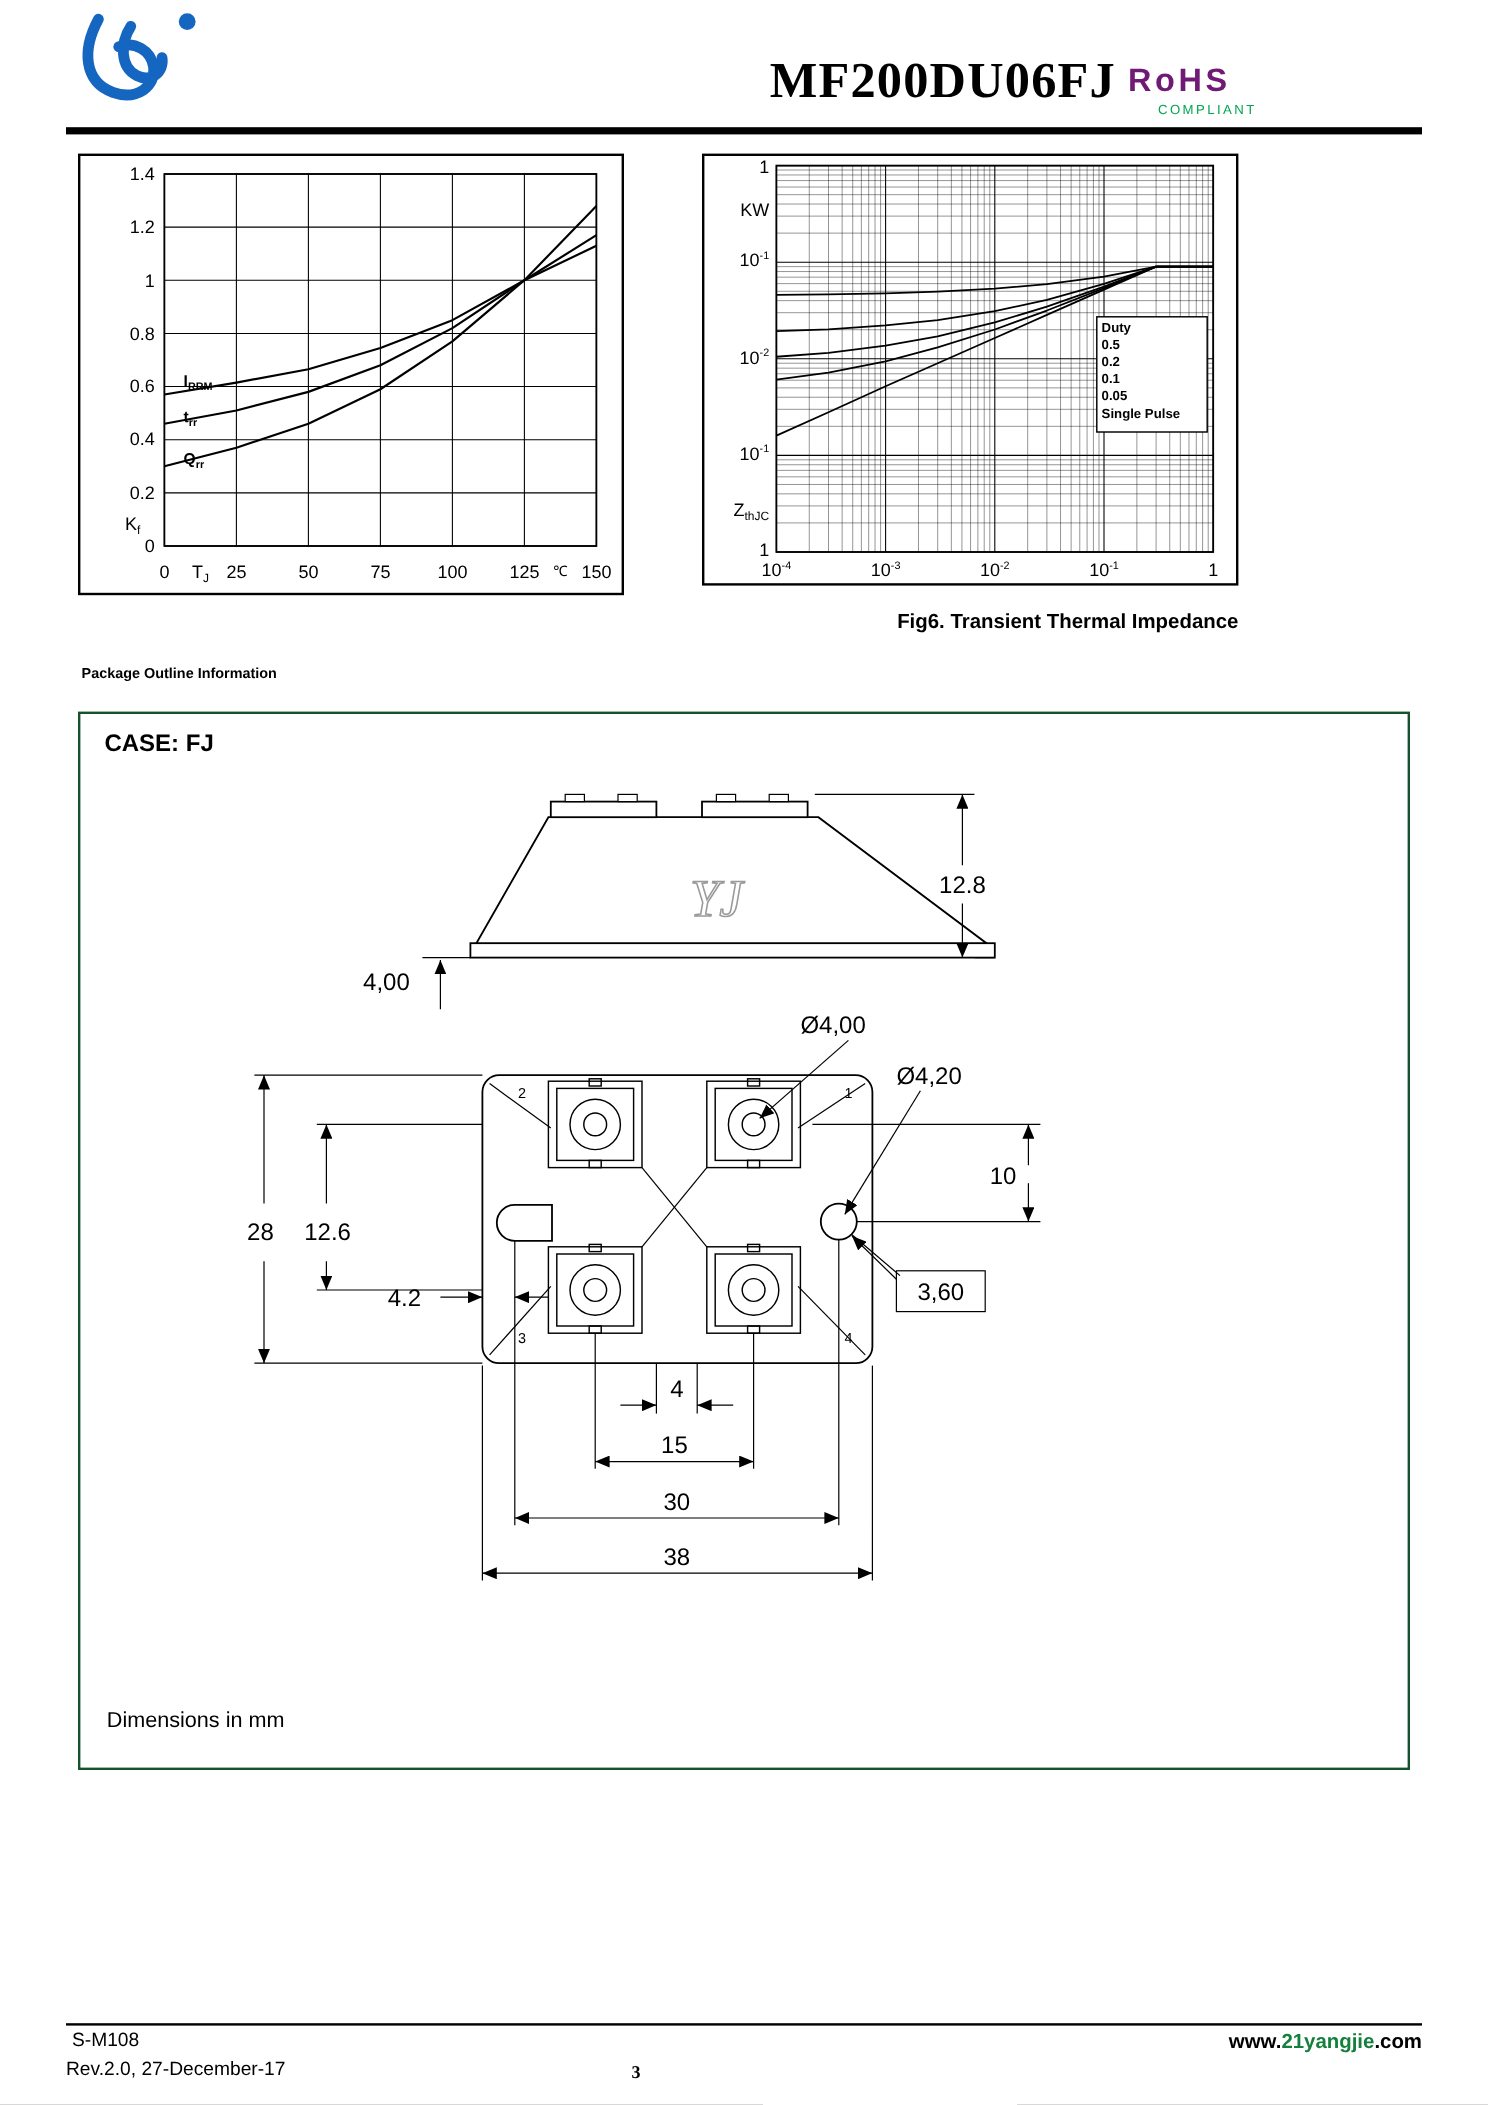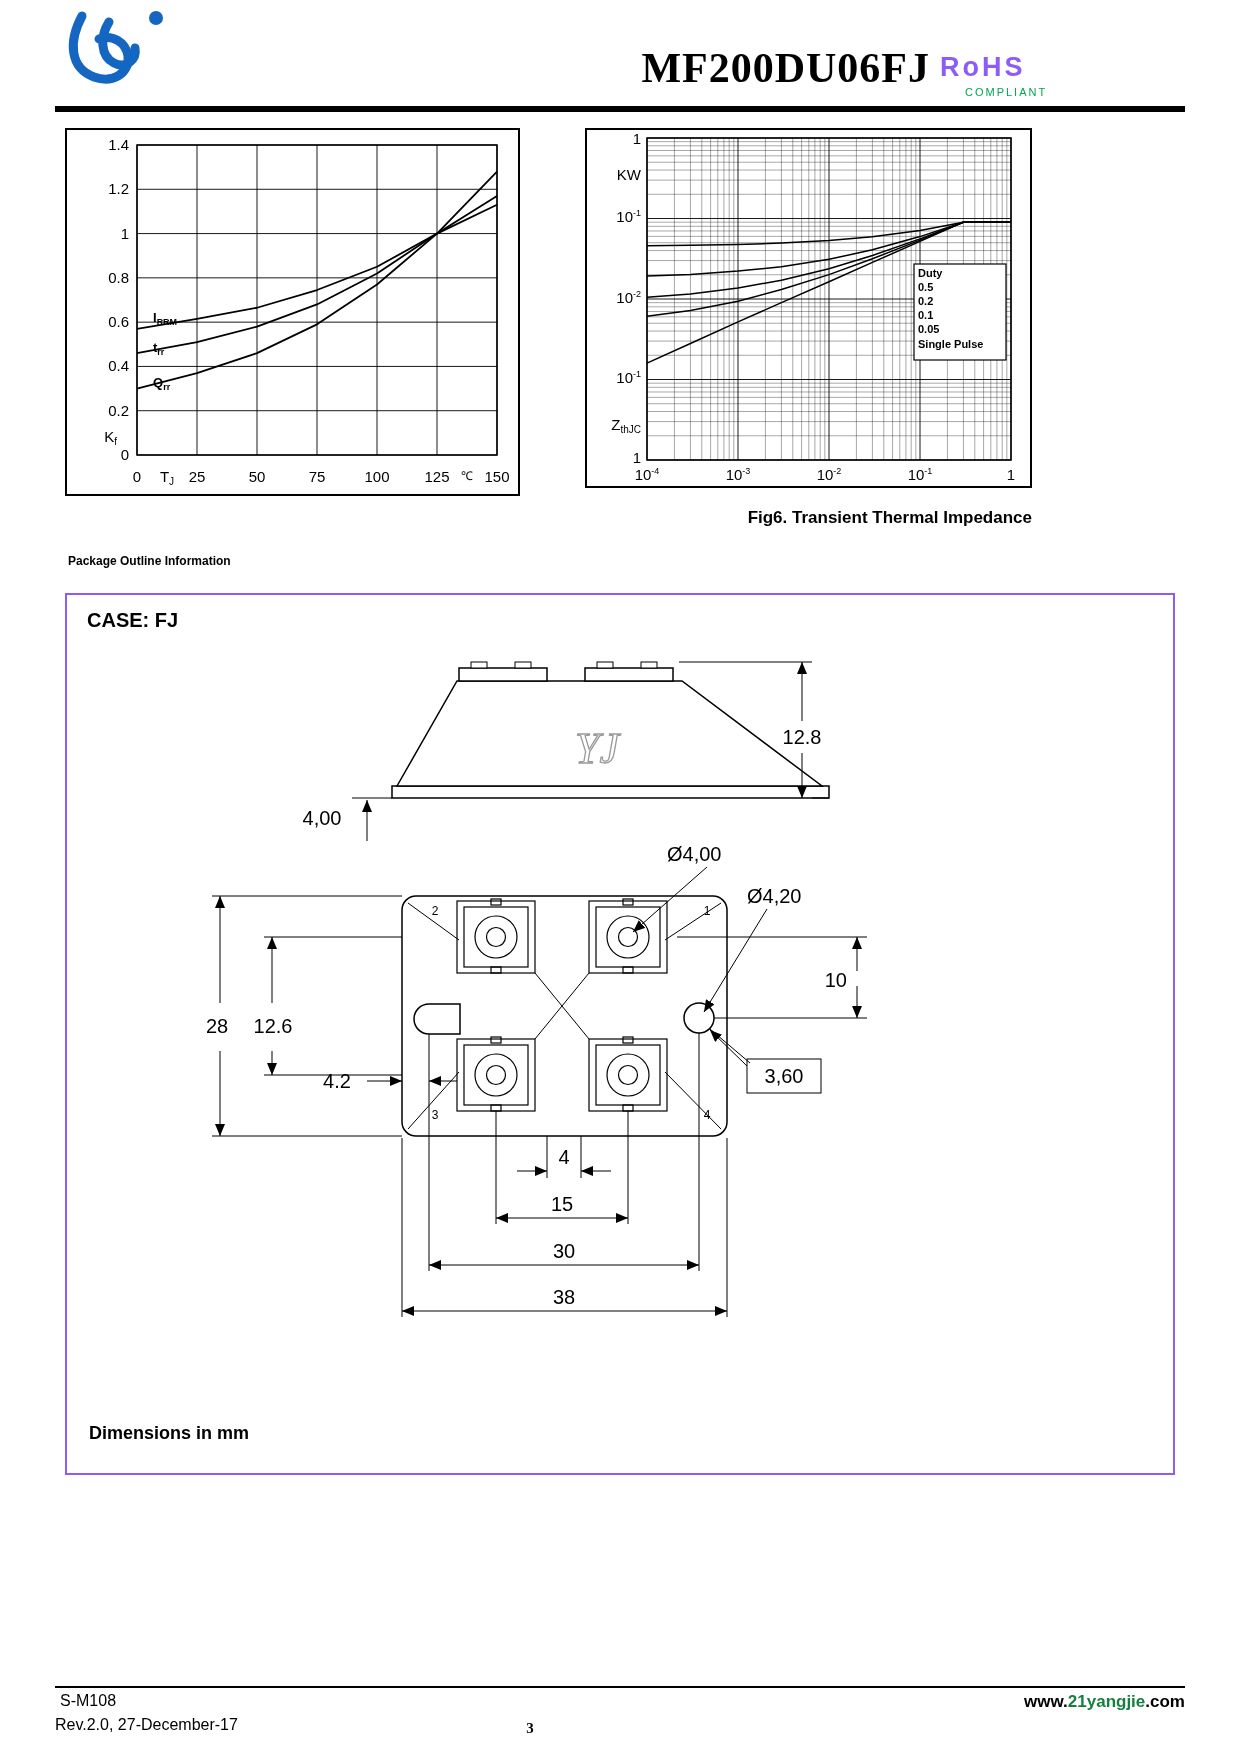--- a/index.html
+++ b/index.html
@@ -3,36 +3,36 @@
 <meta charset="utf-8">
 <style>
   *{box-sizing:border-box;margin:0;padding:0}
   html,body{background:#9a9a9a}
   .page{position:relative;width:1240px;height:1754px;margin:0 auto;background:#fff;
         font-family:"Liberation Sans",sans-serif;color:#000;overflow:hidden}
   
   .logo{position:absolute;left:52px;top:6px;width:118px;height:95px}
   .title{position:absolute;left:420px;top:44px;width:510px;text-align:right;
          font-family:"Liberation Serif",serif;font-weight:700;font-size:42px;letter-spacing:1px}
-  .rohs{position:absolute;left:940px;top:52px;color:#8b5cf6;font-size:27px;font-weight:700;letter-spacing:3px}
+  .rohs{position:absolute;left:940px;top:52px;color:#701a75;font-size:27px;font-weight:700;letter-spacing:3px}
   .compliant{position:absolute;left:965px;top:86px;color:#00a651;font-size:11px;letter-spacing:2px}
   .hdr-rule{position:absolute;left:55px;top:106px;width:1130px;height:6px;background:#000}
   
   .figbox{position:absolute;border:2px solid #000;background:#fff}
   .fig5box{left:65px;top:128px;width:455px;height:368px}
   .fig6box{left:585px;top:128px;width:447px;height:360px}
   .caption{position:absolute;font-weight:700;font-size:17px}
   .cap5{left:62px;top:510px;width:490px}
   .cap6{left:585px;top:508px;width:447px;text-align:right}
   .section-title{position:absolute;left:68px;top:554px;font-size:12px;font-weight:700}
   
-  .casebox{position:absolute;left:65px;top:593px;width:1110px;height:882px;border:2px solid #8b5cf6;background:#fff}
+  .casebox{position:absolute;left:65px;top:593px;width:1110px;height:882px;border:2px solid #14532d;background:#fff}
   .case-label{position:absolute;left:20px;top:14px;font-size:20px;font-weight:700}
   .pkg-svg{position:absolute;left:0;top:46px;width:1106px;height:790px}
-  .dims-note{position:absolute;left:22px;top:828px;font-size:18px;font-weight:700}
+  .dims-note{position:absolute;left:22px;top:828px;font-size:18px;font-weight:400}
   
   .footer-rule{position:absolute;left:55px;top:1686px;width:1130px;height:2px;background:#000}
   .f-code{position:absolute;left:60px;top:1692px;font-size:16px}
   .f-rev{position:absolute;left:55px;top:1716px;font-size:16px}
   .f-page{position:absolute;left:0;top:1720px;width:1060px;text-align:center;
           font-family:"Liberation Serif",serif;font-size:15px;font-weight:700}
   .f-url{position:absolute;right:55px;top:1692px;font-size:17px;font-weight:700}
   .red{color:#15803d}
   
   svg text{font-family:"Liberation Sans",sans-serif;fill:#000}

